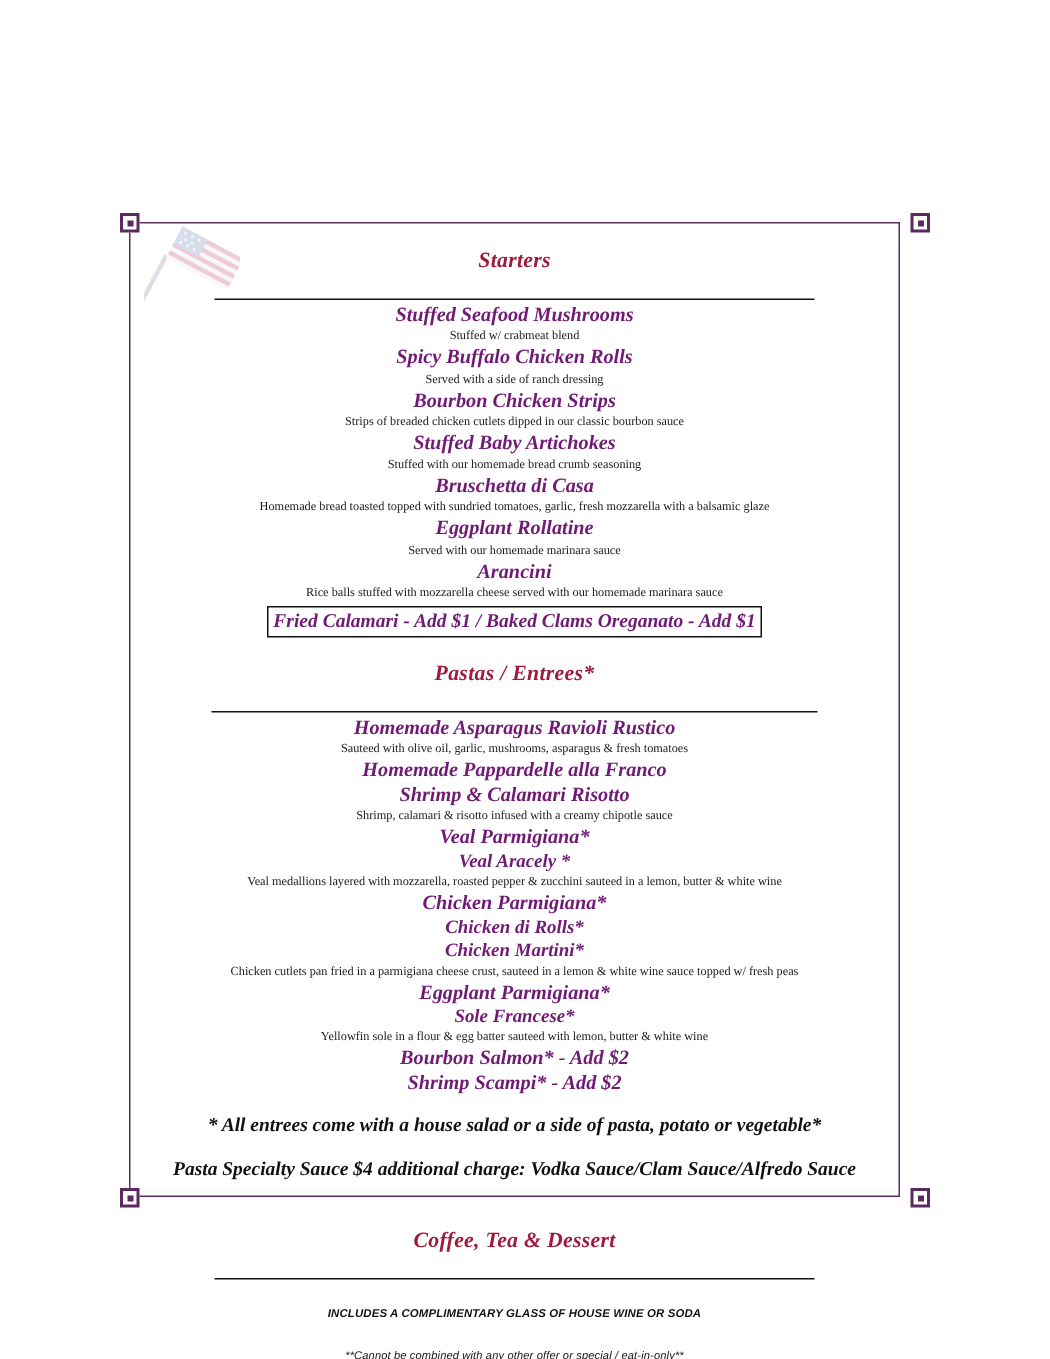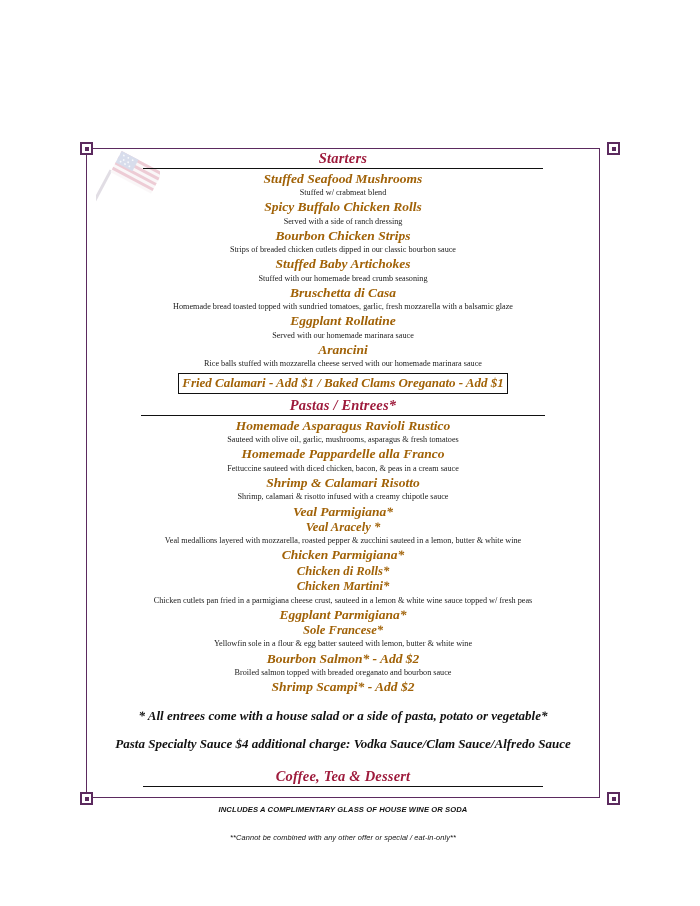--- a/index.html
+++ b/index.html
@@ -69,36 +69,36 @@
     text-align: center;
   }
 
   .section-head {
     color: #9E1B3C;
     font-weight: bold;
     font-style: italic;
     font-size: 14.5px;
     letter-spacing: 0.2px;
     line-height: 1.15;
-    margin: 0;
+    margin: 16px;
     padding: 0;
   }
   .head-rule {
     border: none;
     border-top: 1.6px solid #111;
     margin: 1px auto 2px auto;
     width: 400px;
   }
   .head-rule.wide { width: 404px; }
 
   .item-name {
     font-weight: bold;
     font-style: italic;
     font-size: 13.5px;
-    color: #a16207;
+    color: #701a75;
     line-height: 1.22;
     margin: 0;
     white-space: nowrap;
   }
   .item-name.sm { font-size: 12.6px; }
 
   .item-desc {
     font-size: 8.2px;
     color: #1a1a1a;
     line-height: 1.35;
@@ -206,21 +206,20 @@
     <div class="item-name">Fried Calamari - Add $1 / Baked Clams Oreganato - Add $1</div>
   </div>
 
   <div class="section-head">Pastas / Entrees*</div>
   <hr class="head-rule wide">
 
   <div class="item-name">Homemade Asparagus Ravioli Rustico</div>
   <div class="item-desc">Sauteed with olive oil, garlic, mushrooms, asparagus &amp; fresh tomatoes</div>
 
   <div class="item-name">Homemade Pappardelle alla Franco</div>
-  <div class="item-desc">Fettuccine sauteed with diced chicken, bacon, &amp; peas in a cream sauce</div>
 
   <div class="item-name">Shrimp &amp; Calamari Risotto</div>
   <div class="item-desc">Shrimp, calamari &amp; risotto infused with a creamy chipotle sauce</div>
 
   <div class="item-name">Veal Parmigiana*</div>
 
   <div class="item-name sm">Veal Aracely *</div>
   <div class="item-desc">Veal medallions layered with mozzarella, roasted pepper &amp; zucchini sauteed in a lemon, butter &amp; white wine</div>
 
   <div class="item-name">Chicken Parmigiana*</div>
@@ -229,21 +228,20 @@
 
   <div class="item-name sm">Chicken Martini*</div>
   <div class="item-desc">Chicken cutlets pan fried in a parmigiana cheese crust, sauteed in a lemon &amp; white wine sauce topped w/ fresh peas</div>
 
   <div class="item-name">Eggplant Parmigiana*</div>
 
   <div class="item-name sm">Sole Francese*</div>
   <div class="item-desc">Yellowfin sole in a flour &amp; egg batter sauteed with lemon, butter &amp; white wine</div>
 
   <div class="item-name">Bourbon Salmon* - Add $2</div>
-  <div class="item-desc">Broiled salmon topped with breaded oreganato and bourbon sauce</div>
 
   <div class="item-name">Shrimp Scampi* - Add $2</div>
 
   <div class="note-line">* All entrees come with a house salad or a side of pasta, potato or vegetable*</div>
   <div class="note-line">Pasta Specialty Sauce $4 additional charge: Vodka Sauce/Clam Sauce/Alfredo Sauce</div>
 
   <div class="spacer-xs"></div>
   <div class="section-head">Coffee, Tea &amp; Dessert</div>
   <hr class="head-rule">
 

